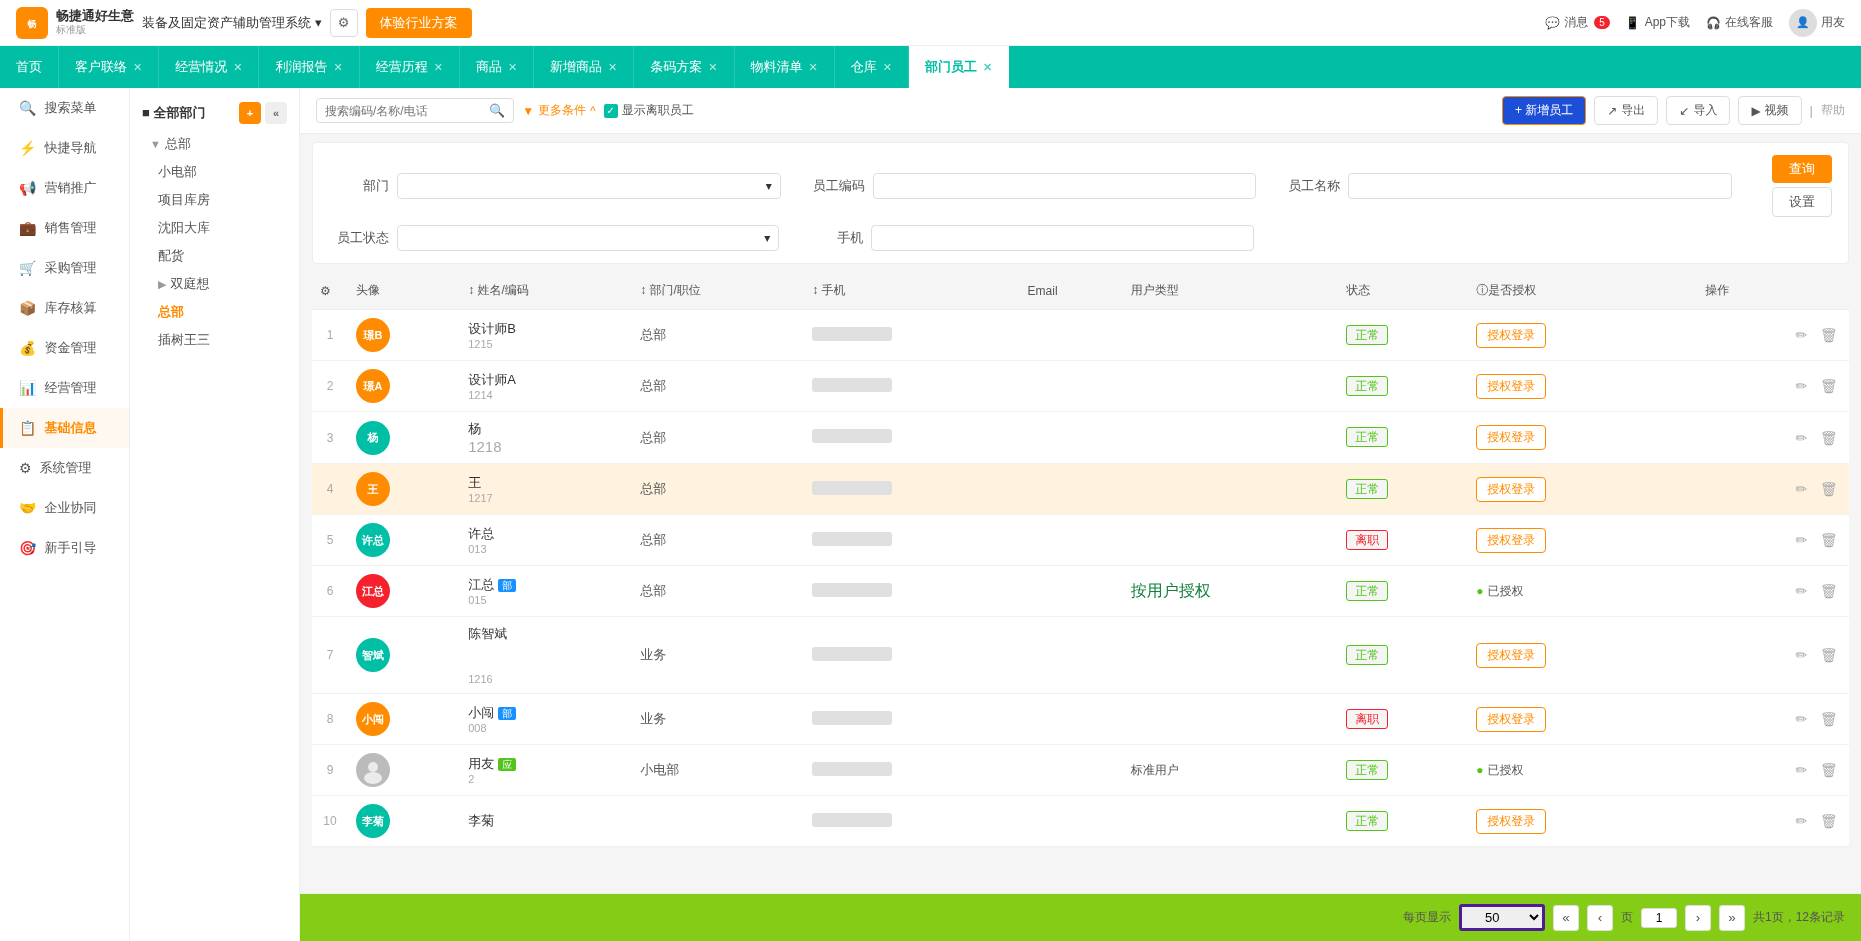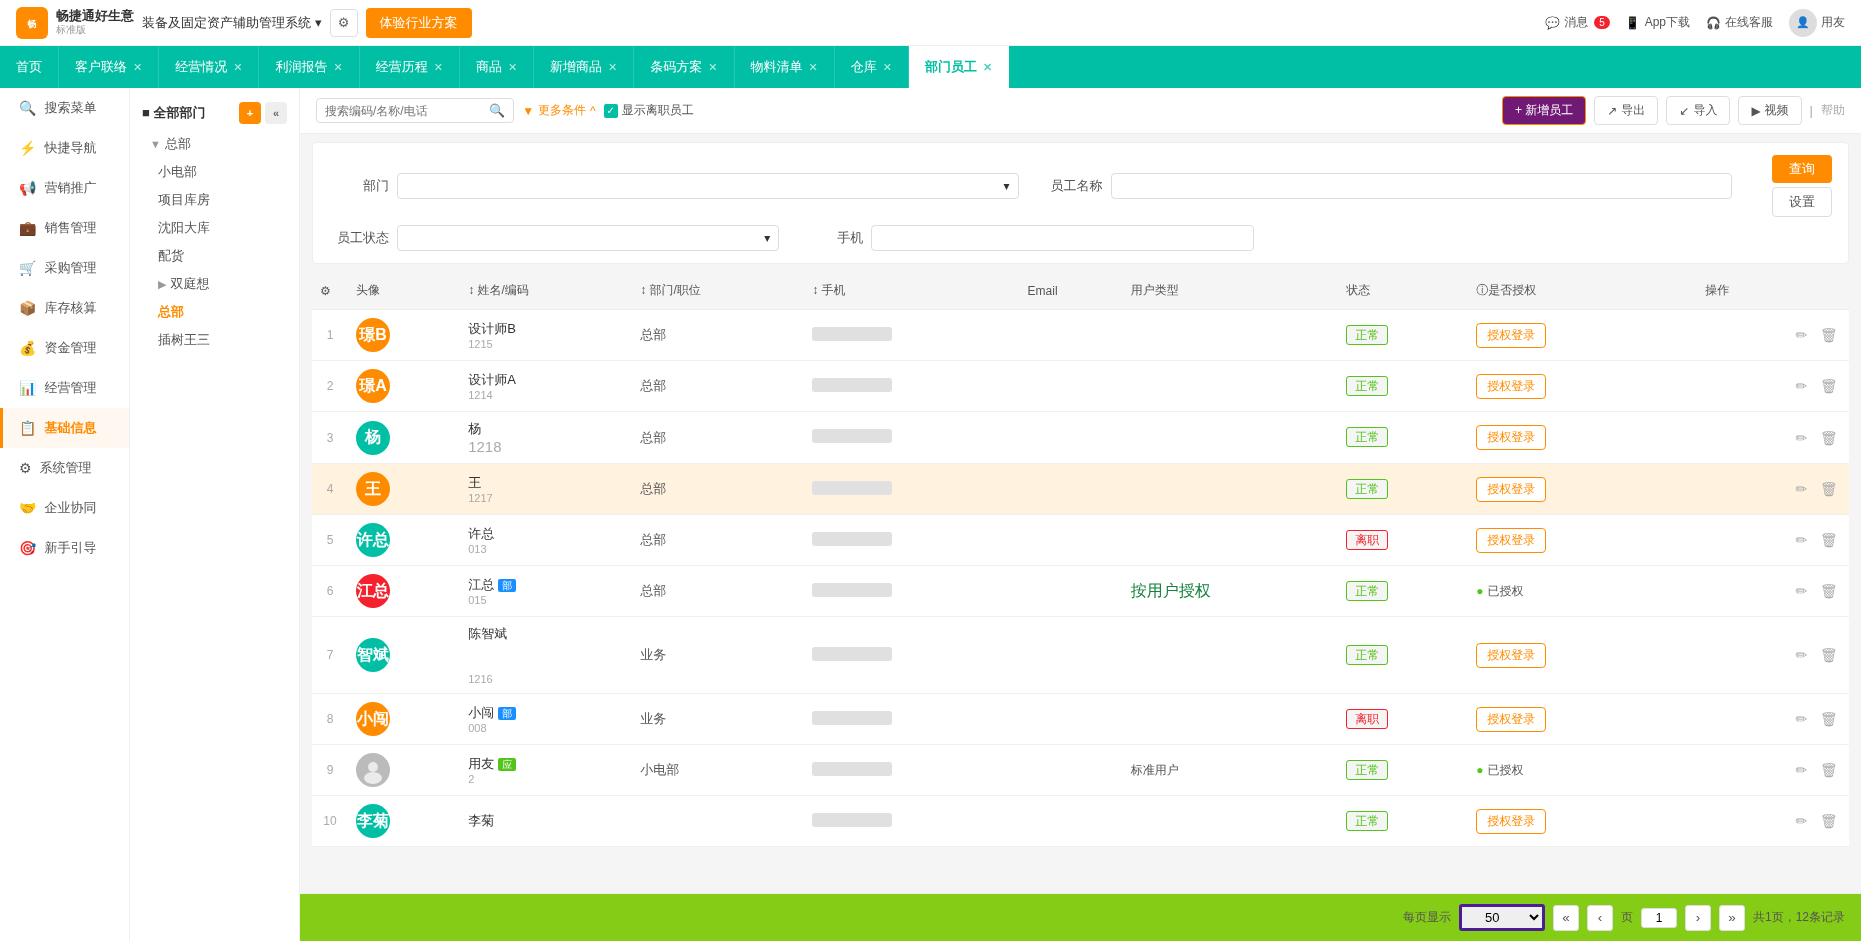--- a/index.html
+++ b/index.html
@@ -54,42 +54,42 @@
 
     
     .search-bar { background: #fff; padding: 8px 16px; display: flex; align-items: center; gap: 8px; border-bottom: 1px solid #eee; }
     .search-input-wrap { display: flex; align-items: center; border: 1px solid #ddd; border-radius: 4px; padding: 4px 8px; gap: 4px; }
     .search-input-wrap input { border: none; outline: none; font-size: 12px; width: 160px; }
     .more-conditions { display: flex; align-items: center; gap: 4px; color: #ff8c00; cursor: pointer; font-size: 12px; }
     .show-inactive { display: flex; align-items: center; gap: 4px; font-size: 12px; color: #555; cursor: pointer; }
     .checkbox-checked { width: 14px; height: 14px; background: #00bfa5; border-radius: 2px; display: flex; align-items: center; justify-content: center; color: #fff; font-size: 10px; }
     .search-bar-right { margin-left: auto; display: flex; gap: 8px; }
     .action-btn { display: flex; align-items: center; gap: 4px; padding: 5px 12px; border: 1px solid #ddd; border-radius: 4px; cursor: pointer; font-size: 12px; color: #555; background: #fff; }
-    .action-btn.primary { background: #701a75; color: #fff; border-color: #ff8c00; }
+    .action-btn.primary { background: #1d4ed8; color: #fff; border-color: #ff8c00; }
 
     
     .filter-panel { background: #fff; border: 1px solid #eee; margin: 8px 12px 0; border-radius: 4px; padding: 12px 16px; }
     .filter-row { display: flex; align-items: center; gap: 24px; margin-bottom: 8px; }
     .filter-row:last-child { margin-bottom: 0; }
     .filter-field { display: flex; align-items: center; gap: 8px; flex: 1; }
     .filter-label { color: #555; font-size: 13px; white-space: nowrap; min-width: 60px; text-align: right; }
     .filter-input { flex: 1; border: 1px solid #ddd; border-radius: 4px; padding: 5px 8px; font-size: 12px; color: #333; background: #fff; }
     .filter-select { flex: 1; border: 1px solid #ddd; border-radius: 4px; padding: 5px 8px; font-size: 12px; color: #333; background: #fff; display: flex; align-items: center; justify-content: space-between; cursor: pointer; }
     .filter-actions { display: flex; flex-direction: column; gap: 4px; margin-left: 16px; }
     .filter-btn-search { background: #ff8c00; color: #fff; border: none; border-radius: 4px; padding: 5px 16px; cursor: pointer; font-size: 13px; }
     .filter-btn-set { background: #fff; color: #555; border: 1px solid #ddd; border-radius: 4px; padding: 5px 16px; cursor: pointer; font-size: 13px; }
 
     
     .table-wrap { flex: 1; overflow: auto; padding: 8px 12px; }
     table { width: 100%; border-collapse: collapse; background: #fff; }
     thead tr { background: #f5f5f5; }
     th { padding: 10px 8px; text-align: left; font-weight: 500; color: #555; font-size: 12px; border-bottom: 1px solid #eee; white-space: nowrap; }
     td { padding: 8px 8px; border-bottom: 1px solid #f0f0f0; font-size: 13px; color: #333; vertical-align: middle; }
     tr.highlighted td { background: #fff3e0; }
-    .avatar-circle { width: 34px; height: 34px; border-radius: 50%; display: flex; align-items: center; justify-content: center; font-size: 16px; font-weight: bold; color: #fff; }
+    .avatar-circle { width: 34px; height: 34px; border-radius: 50%; display: flex; align-items: center; justify-content: center; font-size: 11px; font-weight: bold; color: #fff; }
     .status-normal { background: #f5f5f5; color: #52c41a; border: 1px solid #52c41a; border-radius: 3px; padding: 2px 8px; font-size: 12px; }
     .status-resign { background: #f5f5f5; color: #f5222d; border: 1px solid #f5222d; border-radius: 3px; padding: 2px 8px; font-size: 12px; }
     .auth-btn { border: 1px solid #ff8c00; color: #ff8c00; background: #fff; border-radius: 4px; padding: 3px 10px; cursor: pointer; font-size: 12px; }
     .authorized { color: #555; font-size: 12px; display: flex; align-items: center; gap: 4px; }
     .authorized::before { content: '●'; color: #52c41a; }
     .op-btn { width: 24px; height: 24px; display: inline-flex; align-items: center; justify-content: center; cursor: pointer; color: #aaa; font-size: 14px; }
     .blurred { background: #e0e0e0; border-radius: 3px; height: 14px; display: inline-block; }
 
     
     .pagination { background: #84cc16; padding: 10px 16px; display: flex; align-items: center; justify-content: flex-end; gap: 8px; border-top: 1px solid #eee; font-size: 12px; color: #555; }
@@ -299,20 +299,24 @@
     </div>
 
     <div class="filter-panel">
       <div class="filter-row">
         <div class="filter-field">
           <span class="filter-label">部门</span>
           <div class="filter-select">
             <span></span>
             <span>▾</span>
           </div>
+        </div>
+        <div class="filter-field">
+          <span class="filter-label">员工编码</span>
+          <input class="filter-input" type="text" style="">
         </div>
         <div class="filter-field">
           <span class="filter-label">员工名称</span>
           <input class="filter-input" type="text" style="">
         </div>
         <div class="filter-actions">
           <button class="filter-btn-search">查询</button>
           <button class="filter-btn-set">设置</button>
         </div>
       </div>

